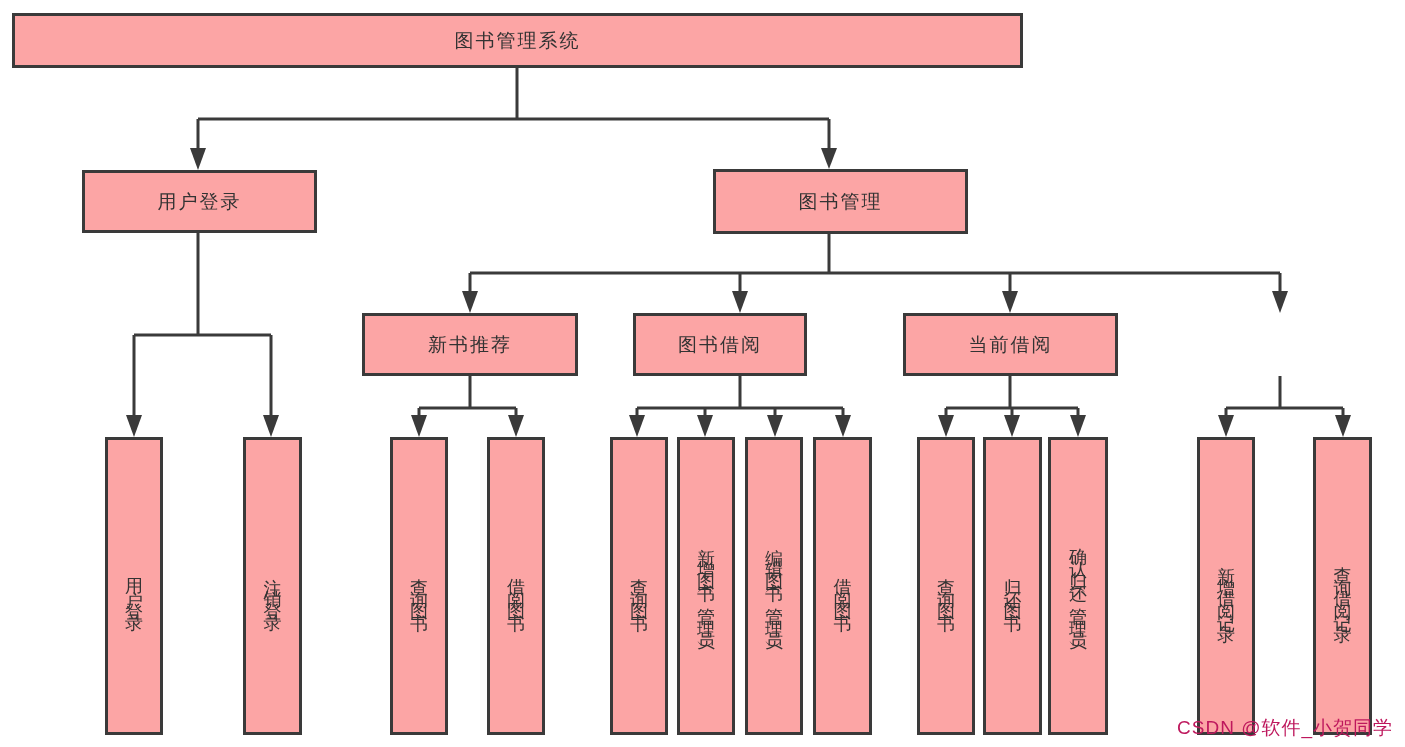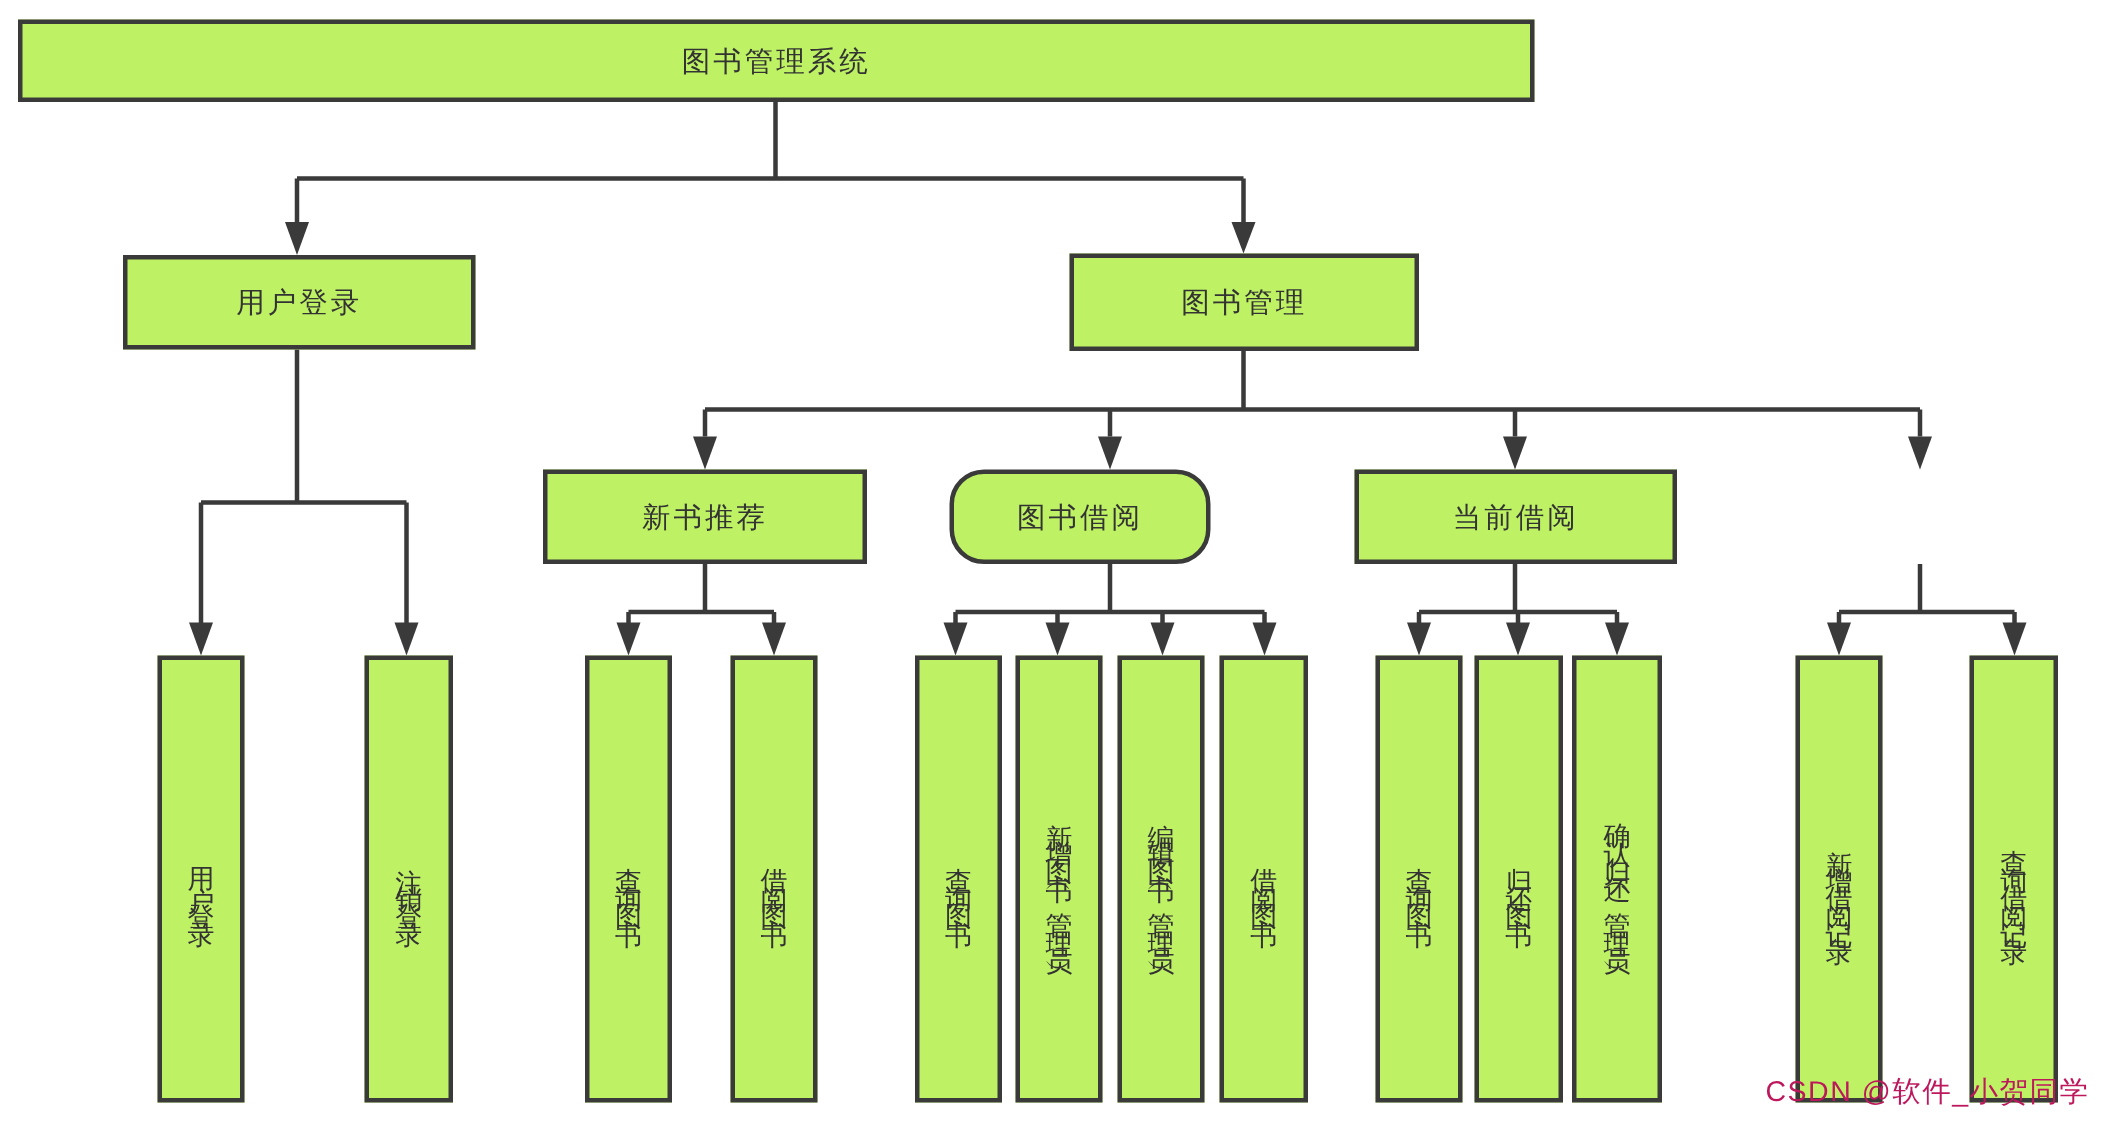--- a/index.html
+++ b/index.html
@@ -2,21 +2,21 @@
 <html><head>
 <meta charset="utf-8">
 <style>
   html,body{margin:0;padding:0;background:#ffffff;}
   #canvas{
     position:relative;width:1405px;height:747px;background:#ffffff;
     font-family:"Liberation Sans","DejaVu Sans",sans-serif;overflow:hidden;
   }
   #connectors{position:absolute;left:0;top:0;width:1405px;height:747px;}
   .box{
-    position:absolute;box-sizing:border-box;border:3px solid #3a3a3a;background:#bef264;
+    position:absolute;box-sizing:border-box;border:3px solid #3a3a3a;background:#fca5a5;
     display:flex;align-items:center;justify-content:center;
     color:#333333;font-size:19px;letter-spacing:2px;z-index:2;
   }
   .vbox{
     writing-mode:vertical-rl;text-orientation:mixed;
     font-size:18px;letter-spacing:12px;line-height:1;
     padding-top:4px;
   }
   .watermark{
     position:absolute;right:12px;bottom:6px;z-index:3;
@@ -61,28 +61,28 @@
     </g>
   </svg>
 
   <div class="box" style="left:12px;top:13px;width:1011px;height:55px;">
     <span>图书管理系统</span>
   </div>
 
   <div class="box" style="left:82px;top:170px;width:235px;height:63px;">
     <span>用户登录</span>
   </div>
-  <div class="box" style="left:713px;top:169px;width:233px;height:65px;text-align:center;">
+  <div class="box" style="left:713px;top:169px;width:255px;height:65px;text-align:center;">
     <span>图书管理</span>
   </div>
 
   <div class="box" style="left:362px;top:313px;width:216px;height:63px;">
     <span>新书推荐</span>
   </div>
-  <div class="box" style="left:633px;top:313px;width:174px;height:63px;border-radius:23px;">
+  <div class="box" style="left:633px;top:313px;width:174px;height:63px;">
     <span>图书借阅</span>
   </div>
   <div class="box" style="left:903px;top:313px;width:215px;height:63px;justify-content:center;">
     <span>当前借阅</span>
   </div>
 
   <div class="box vbox" style="left:105px;top:437px;width:58px;height:298px;">
     <span>用户登录</span>
   </div>
   <div class="box vbox" style="left:243px;top:437px;width:59px;height:298px;">

